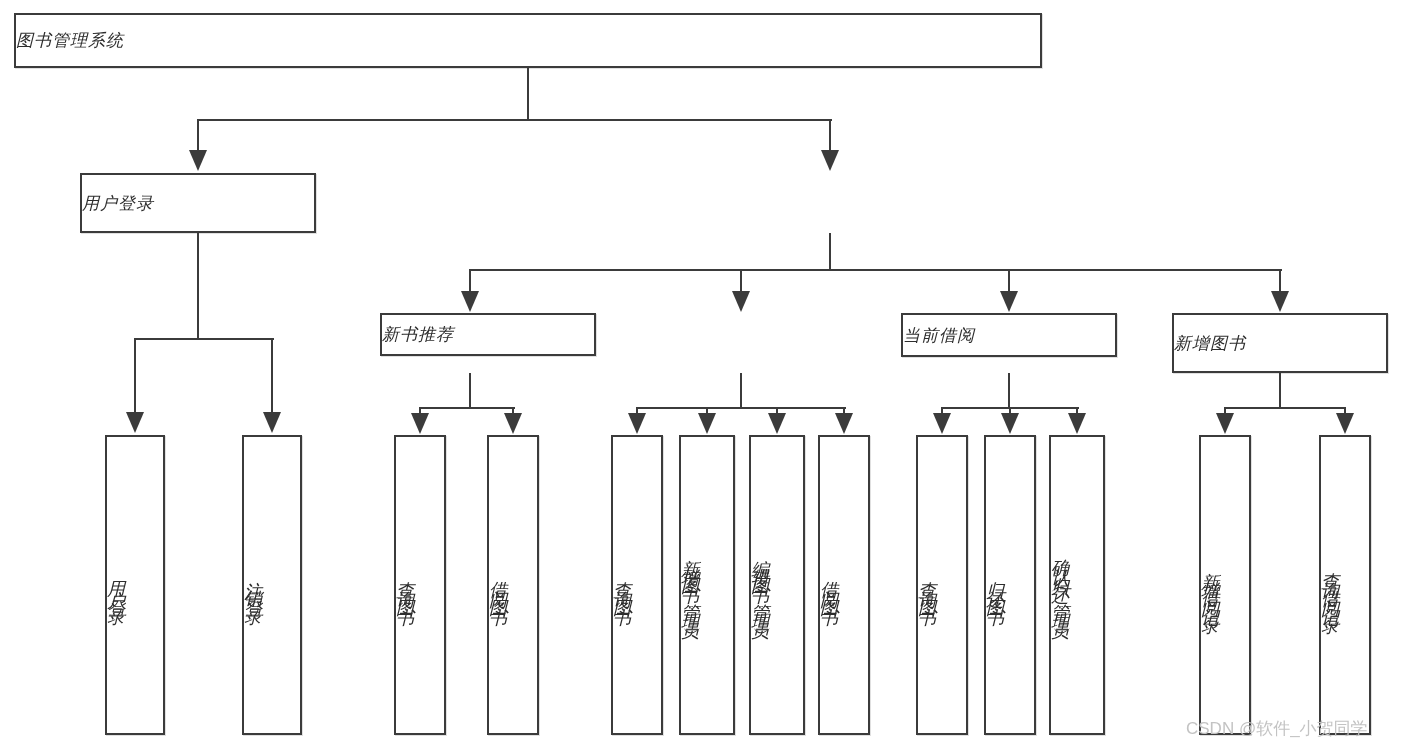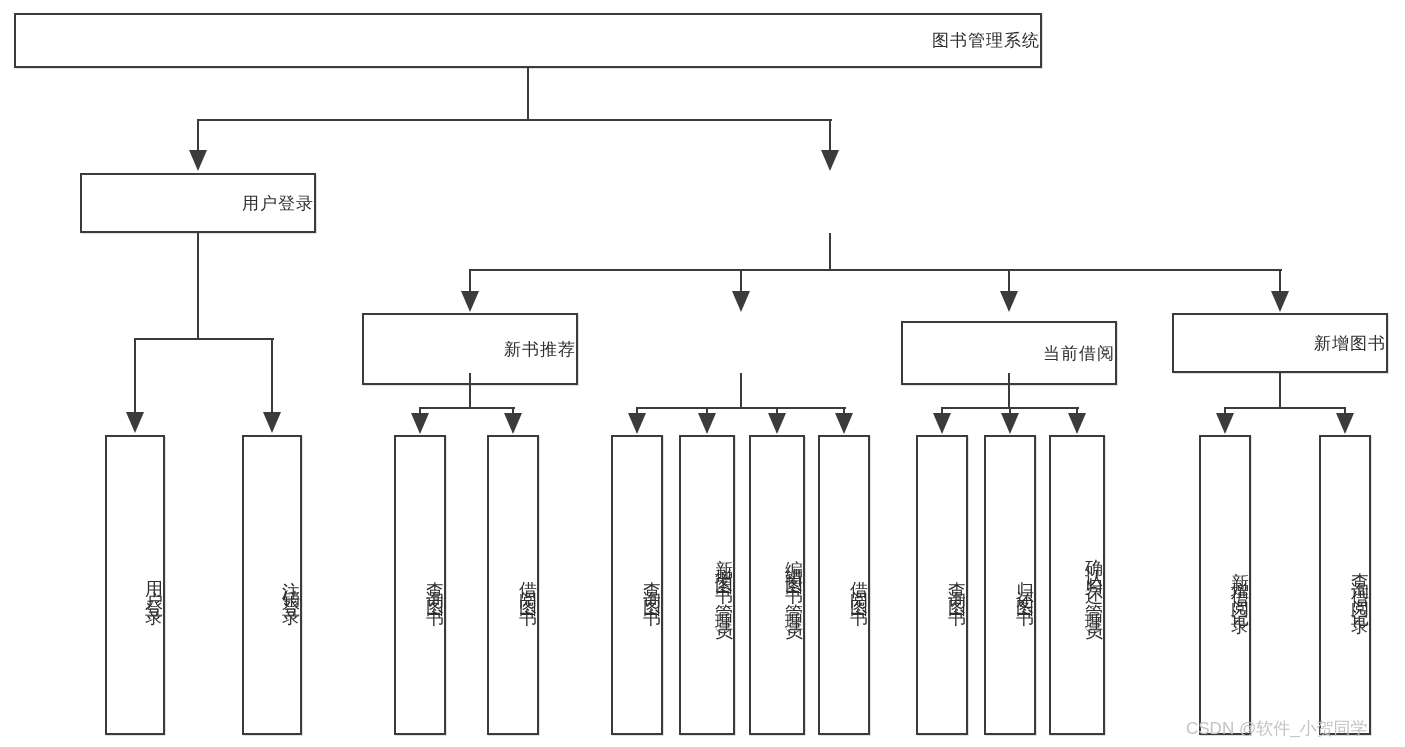--- a/index.html
+++ b/index.html
@@ -14,25 +14,26 @@
     width:1405px;height:747px;
     background:var(--bg);
     font-family:"Liberation Sans","DejaVu Sans",sans-serif;
     overflow:hidden;
   }
   .node{
     position:absolute;
     box-sizing:border-box;
     border:2px solid var(--line);
     background:var(--bg);
-    display:flex;align-items:center;justify-content:flex-end;
+    display:flex;align-items:center;justify-content:flex-start;
     color:var(--text);
     font-size:17px;
     letter-spacing:1px;
     box-shadow:1px 1px 0 rgba(0,0,0,0.12);
+    font-style:italic;
   }
   .node.vertical .lbl{
     writing-mode:vertical-rl;
     text-orientation:mixed;
     font-size:18px;
     letter-spacing:9px;
     line-height:1;
     white-space:nowrap;
   }
   .line{
@@ -65,24 +66,24 @@
     </div>
     <div class="node" style="left: 80px; top: 173px; width: 236px; height: 60px;">
       <span class="lbl">用户登录</span>
     </div>
     <div class="node vertical" style="left: 105px; top: 435px; width: 60px; height: 300px;">
       <span class="lbl">用户登录</span>
     </div>
     <div class="node vertical" style="left: 242px; top: 435px; width: 60px; height: 300px;">
       <span class="lbl">注销登录</span>
     </div>
-    <div class="node" style="left: 362px; top: 313px; width: 216px; height: 72px;">
+    <div class="node" style="left: 380px; top: 313px; width: 216px; height: 43px;">
       <span class="lbl">新书推荐</span>
     </div>
-    <div class="node" style="left: 901px; top: 313px; width: 216px; height: 64px; margin-top: 8px;">
+    <div class="node" style="left: 901px; top: 313px; width: 216px; height: 44px;">
       <span class="lbl">当前借阅</span>
     </div>
     <div class="node" style="left: 1172px; top: 313px; width: 216px; height: 60px;">
       <span class="lbl">新增图书</span>
     </div>
     <div class="node vertical" style="left: 394px; top: 435px; width: 52px; height: 300px;">
       <span class="lbl">查询图书</span>
     </div>
     <div class="node vertical" style="left: 487px; top: 435px; width: 52px; height: 300px;">
       <span class="lbl">借阅图书</span>

